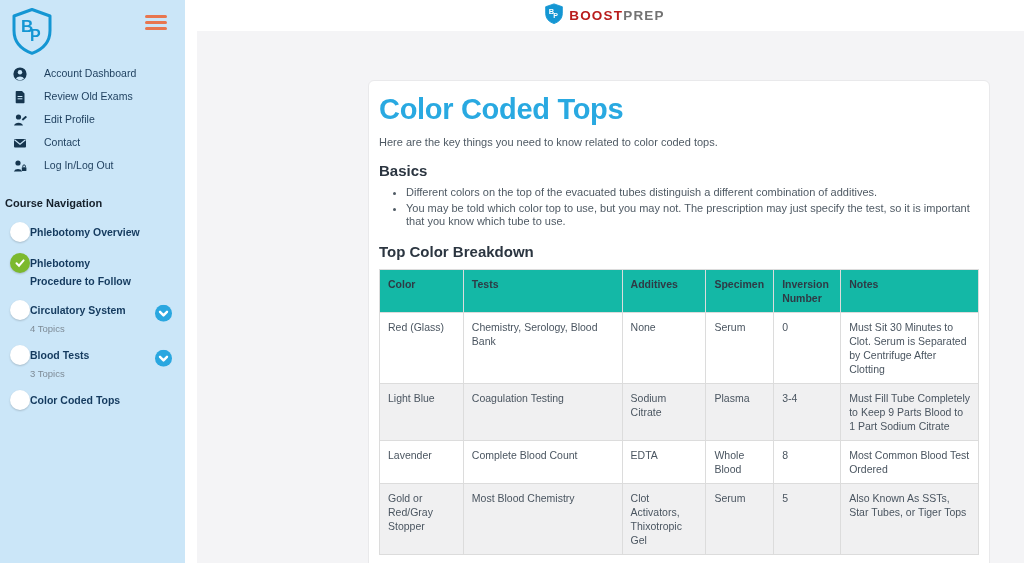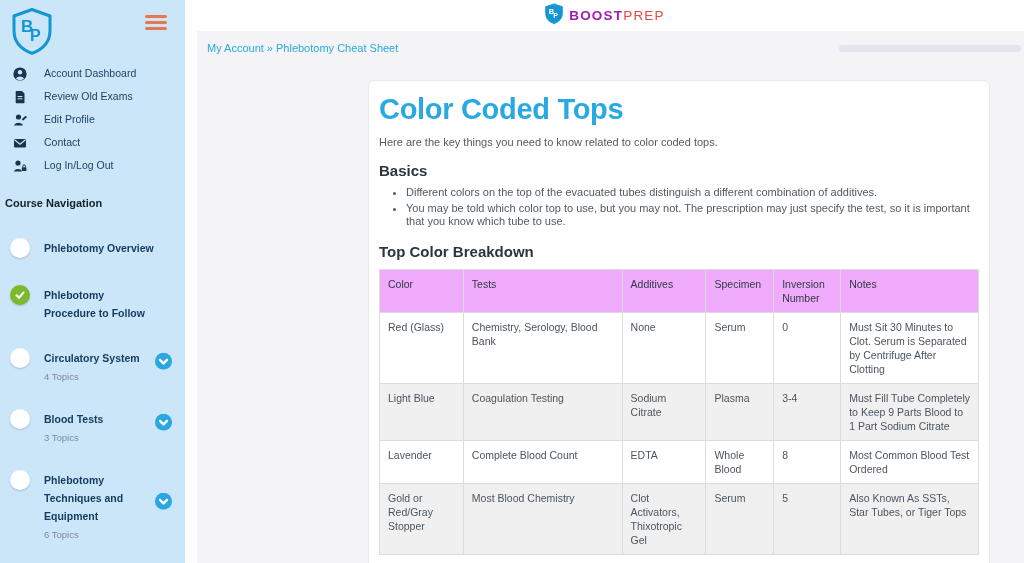--- a/index.html
+++ b/index.html
@@ -13,38 +13,38 @@
                  padding:7px 18px 0 10px; }
   .hamburger { margin-top:8px; cursor:pointer; }
   .hamburger span { display:block; width:22px; height:2.6px; background:#e8764f;
                     border-radius:2px; margin-bottom:3.4px; }
   .menu { margin-top:8px; }
   .menu-item { display:flex; align-items:flex-start; height:23px; padding-left:13px;
                color:#1c3d5c; font-size:10.5px; cursor:pointer; }
   .menu-item .mi-icon { width:14px; height:14px; margin-right:17px; display:flex;
                         align-items:center; justify-content:center; }
   .course-nav-title { font-weight:bold; font-size:11px; color:#15202b; padding:15px 0 2px 5px; }
-  .course-item { position:relative; display:flex; gap:14px; padding:0 28px 0 10px;
-                 margin-top:27px; cursor:pointer; }
+  .course-item { position:relative; display:flex; padding:0 28px 0 10px;
+                 margin-top:11px; cursor:pointer; }
   .ci-circle { width:20px; height:20px; min-width:20px; border-radius:50%; background:#fff;
                box-shadow:0 1px 2px rgba(0,0,0,.18); display:flex; align-items:center;
                justify-content:center; }
   .ci-circle.done { background:#7cb92e; }
   .ci-text { width:110px; }
   .ci-label { font-weight:bold; font-size:10.5px; line-height:13px; color:#143a5e; }
   .ci-topics { font-size:9.5px; color:#7e8b96; margin-top:5px; }
   .ci-chevron { position:absolute; right:13px; top:50%; transform:translateY(-58%); }
 
   
   .main { flex:1; display:flex; flex-direction:column; min-width:0; background:#fff; }
   .topbar { height:31px; display:flex; align-items:center; justify-content:center; gap:5px;
             background:#fff; }
   .brand-text { font-size:13.5px; letter-spacing:1.2px; }
-  .brand-bold { font-weight:bold; color:#a21caf; }
-  .brand-light { color:#ef4444; font-weight:400; }
+  .brand-bold { font-weight:bold; color:#b91c1c; }
+  .brand-light { color:#737373; font-weight:700; }
 
   .content { flex:1; margin-left:12px; background:#f4f4f6; position:relative; overflow:hidden; }
   .crumb-row { display:flex; justify-content:space-between; align-items:center;
                padding:11px 3px 0 10px; }
   .breadcrumb { color:#29a9e1; font-size:11px; }
   .breadcrumb a { color:#29a9e1; text-decoration:none; cursor:pointer; }
   .crumb-sep { margin:0 3px; }
   .progress-track { width:182px; height:7px; background:#e4e4ec; border-radius:4px;
                     overflow:hidden; }
   .progress-fill { height:100%; background:#85c325; border-radius:4px; }
@@ -55,21 +55,21 @@
                 margin-top:4px; }
   .intro { font-size:11px; color:#4f5a64; margin-top:10px; }
   .section-heading { font-size:15px; font-weight:bold; color:#2b3540; margin-top:14px; }
   .bullets { margin:7px 0 0 27px; font-size:11px; color:#4f5a64; line-height:13.5px; }
   .bullets li { margin-bottom:2px; }
 
   table.color-table { width:100%; border-collapse:collapse; margin-top:9px; font-size:10.5px;
                       color:#4a5560; table-layout:fixed; }
   .color-table th, .color-table td { border:1px solid #dcdcdc; padding:7px 8px; text-align:left;
                                      vertical-align:top; line-height:14px; word-wrap:break-word; }
-  .color-table th { font-weight:normal; color:#2f3a45; background:#f0abfc; }
+  .color-table th { font-weight:bold; color:#2f3a45; background:#14b8a6; }
   .color-table tbody tr:nth-child(even) { background:#f0f0f1; }
 </style>
 </head>
 <body>
 
 <div class="page">
 
   <div class="sidebar">
     <div class="sidebar-top">
       <span>
@@ -180,33 +180,20 @@
         <div class="ci-topics">3 Topics</div>
       </span>
       <span class="ci-chevron">
         <svg width="17" height="17" viewBox="0 0 17 17">
           <circle cx="8.5" cy="8.5" r="8.5" fill="#2aa7e0"></circle>
           <path d="M5 7 L8.5 10.6 L12 7" fill="none" stroke="#fff" stroke-width="2.4" stroke-linecap="round" stroke-linejoin="round"></path>
         </svg>
       </span>
     </div>
 
-    <div class="course-item">
-      <span class="ci-circle"></span>
-      <span class="ci-text">
-        <span class="ci-label">Phlebotomy Techniques and Equipment</span>
-        <div class="ci-topics">6 Topics</div>
-      </span>
-      <span class="ci-chevron">
-        <svg width="17" height="17" viewBox="0 0 17 17">
-          <circle cx="8.5" cy="8.5" r="8.5" fill="#2aa7e0"></circle>
-          <path d="M5 7 L8.5 10.6 L12 7" fill="none" stroke="#fff" stroke-width="2.4" stroke-linecap="round" stroke-linejoin="round"></path>
-        </svg>
-      </span>
-    </div>
 
     <div class="course-item">
       <span class="ci-circle"></span>
       <span class="ci-text">
         <span class="ci-label">Color Coded Tops</span>
       </span>
     </div>
   </div>
 
   <div class="main">
@@ -215,28 +202,20 @@
         <svg width="20" height="21" viewBox="0 0 44 48">
           <path d="M22 2 L41 8.5 V23.5 C41 36 33 43.5 22 47 C11 43.5 3 36 3 23.5 V8.5 Z" fill="#1496d3" stroke="#1496d3" stroke-width="2" stroke-linejoin="round"></path>
           <text x="10" y="25" font-size="17" font-weight="bold" fill="#ffffff" font-family="Liberation Sans, sans-serif">B</text>
           <text x="20" y="35" font-size="16" font-weight="bold" fill="#ffffff" font-family="Liberation Sans, sans-serif">P</text>
         </svg>
       </span>
       <span class="brand-text"><span class="brand-bold">BOOST</span><span class="brand-light">PREP</span></span>
     </div>
 
     <div class="content">
-      <div class="crumb-row">
-        <span class="breadcrumb">
-          <a>My Account</a><span class="crumb-sep">»</span><a>Phlebotomy Cheat Sheet</a>
-        </span>
-        <span class="progress-track">
-          <span class="progress-fill" style="width: 22%;"></span>
-        </span>
-      </div>
 
       <div class="card">
         <div class="page-title">Color Coded Tops</div>
         <div class="intro">Here are the key things you need to know related to color coded tops.</div>
         <div class="section-heading">Basics</div>
         <ul class="bullets">
           <li>Different colors on the top of the evacuated tubes distinguish a different combination of additives.</li>
           <li>You may be told which color top to use, but you may not. The prescription may just specify the test, so it is important that you know which tube to use.</li>
         </ul>
         <div class="section-heading">Top Color Breakdown</div>

